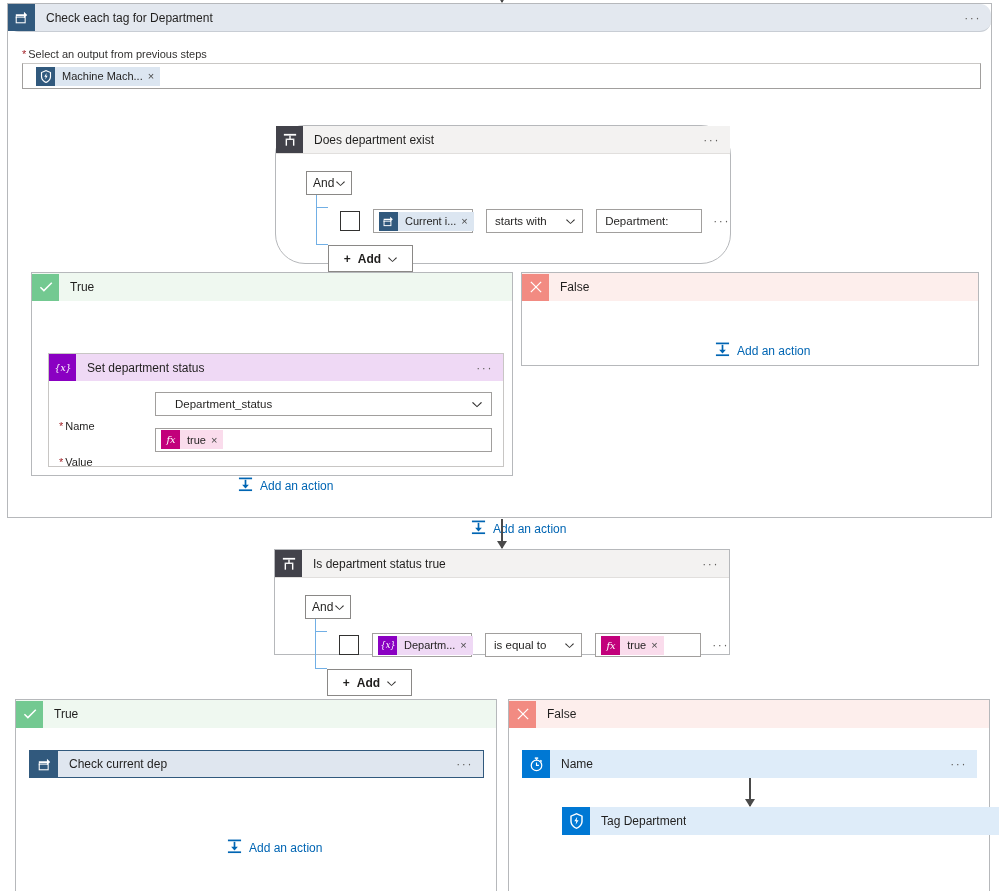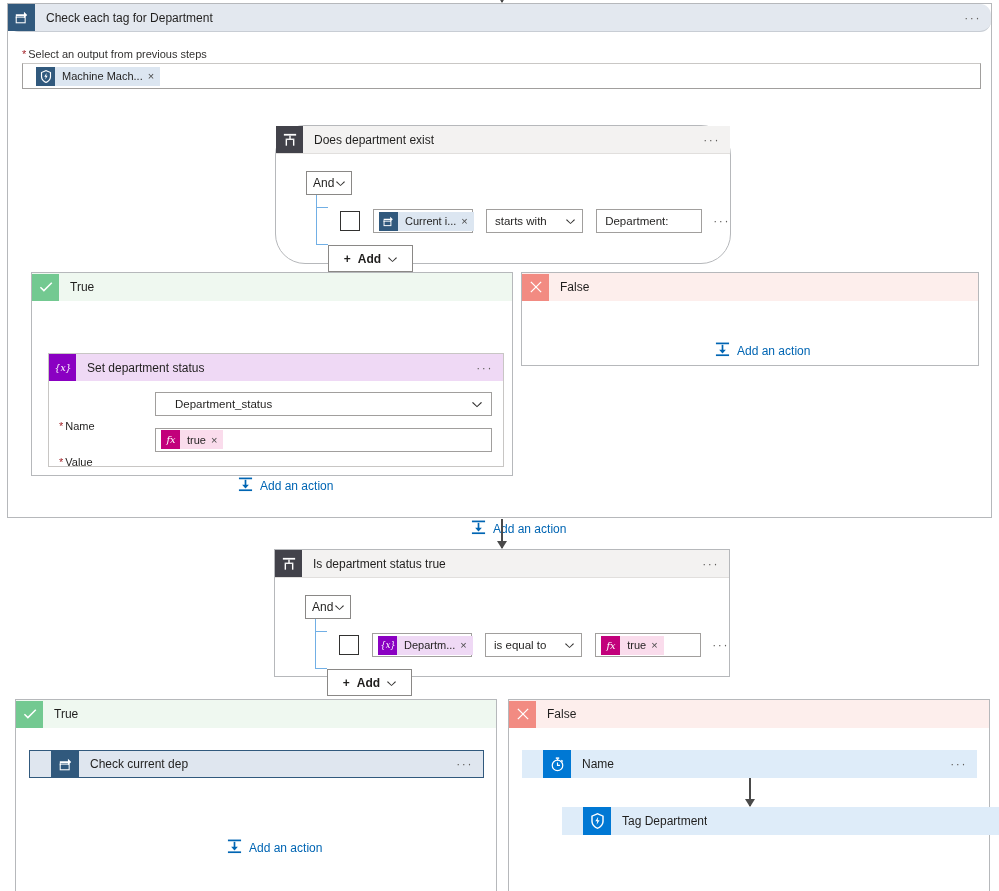--- a/index.html
+++ b/index.html
@@ -240,21 +240,20 @@
   .branch-false .card-icon { background: #f28b82; }
   .branch-body { position: relative; }
 
   
   .action-card {
     position: absolute;
     height: 28px;
     display: flex;
     align-items: center;
     box-sizing: border-box;
-    padding-left: 21px;
   }
   .action-card .card-icon { height: 28px; width: 28px; flex: 0 0 28px; }
   .action-selected {
     background: #dfe6ef;
     border: 1px solid #31597d;
   }
   .action-selected .card-icon { background: #31597d; }
   .action-blue { background: #deecf9; }
   .action-blue .card-icon { background: #0078d4; }
 
@@ -535,21 +534,21 @@
             <rect x="1" y="13.2" width="14" height="1.8" fill="#0065b3"></rect>
           </svg>
         </span>
         <span>Add an action</span>
       </div>
     </div>
   </div>
 
   <div class="arrow" style="left:501px; top:519px; height:29px;"></div>
 
-  <div class="condition-card" style="left:274px; top:549px; width:456px; height:128px;">
+  <div class="condition-card" style="left:274px; top:549px; width:456px; height:106px;">
     <div class="card-header">
       <div class="card-icon">
         <svg width="14" height="14" viewBox="0 0 16 16">
           <rect x="1" y="1" width="14" height="2" fill="#ffffff"></rect>
           <rect x="7.2" y="3" width="1.6" height="4" fill="#ffffff"></rect>
           <rect x="3" y="6.4" width="10" height="1.5" fill="#ffffff"></rect>
           <rect x="3" y="8" width="1.6" height="6.5" fill="#ffffff"></rect>
           <rect x="11.4" y="8" width="1.6" height="6.5" fill="#ffffff"></rect>
         </svg>
       </div>

